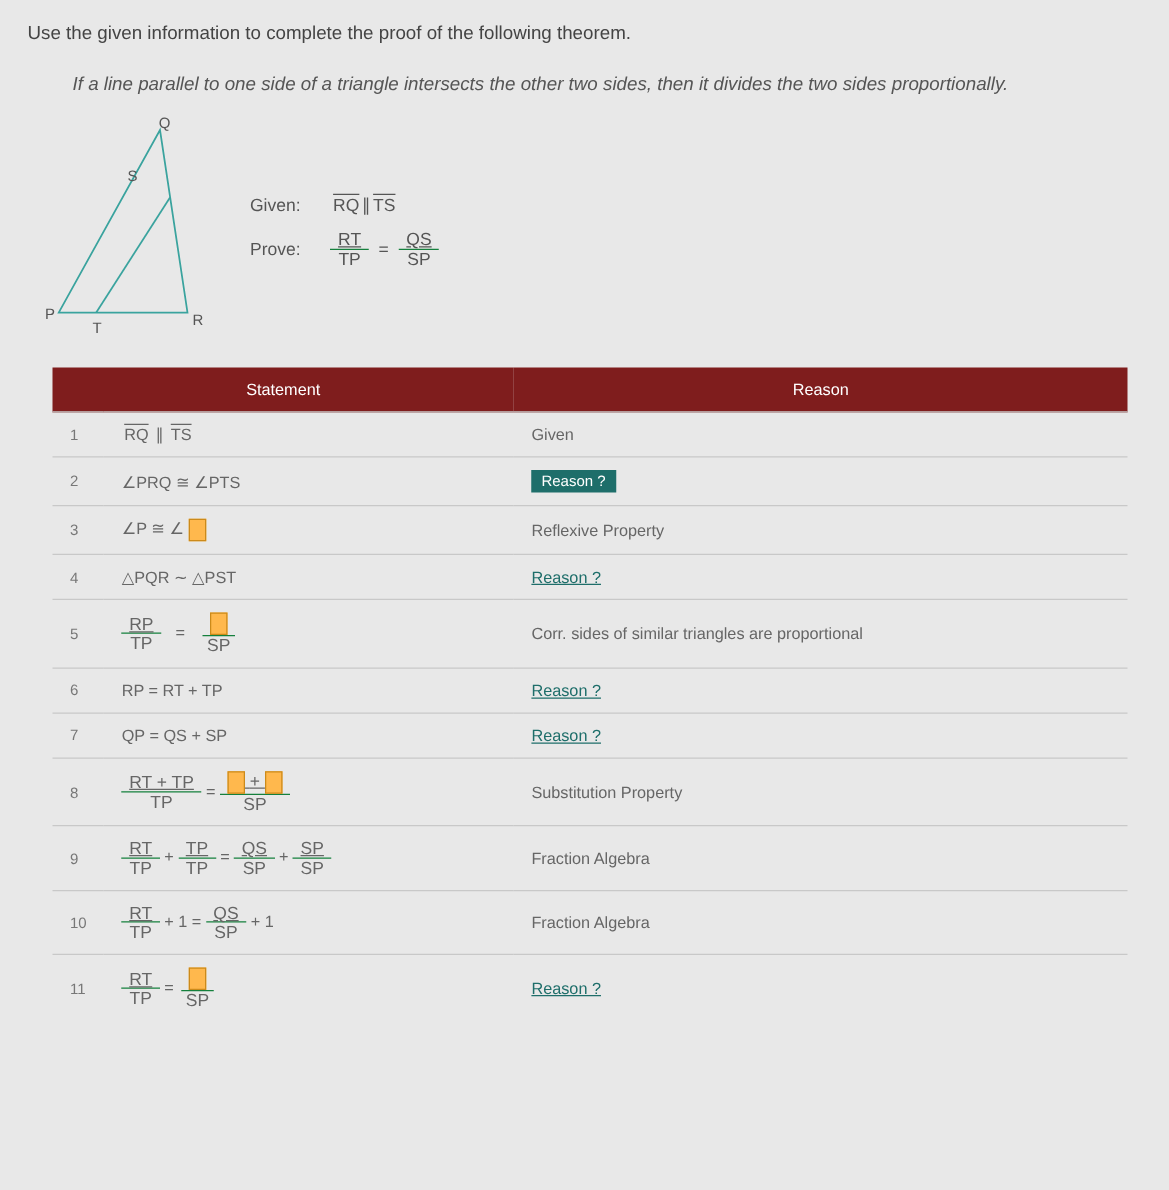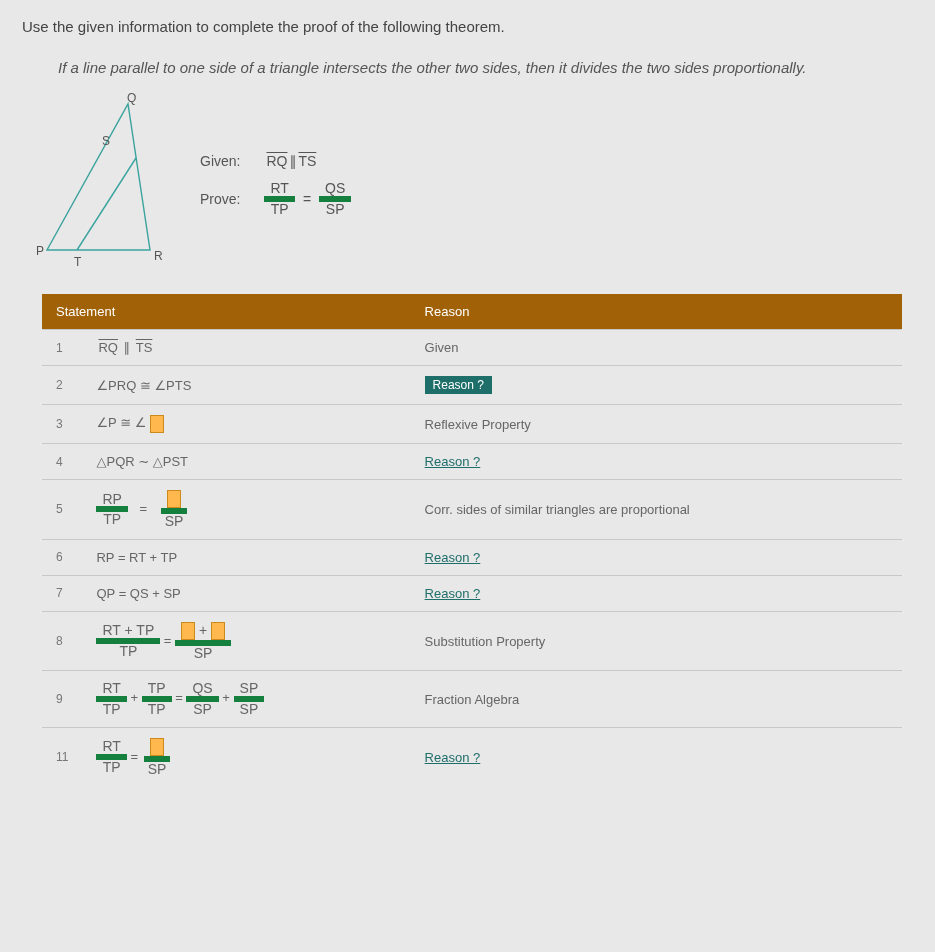--- a/index.html
+++ b/index.html
@@ -13,25 +13,25 @@
     overflow: hidden;
   }
   .instruction { font-size: 15px; color: #444; margin-bottom: 24px; }
   .theorem { font-size: 15px; font-style: italic; color: #555; margin-left: 36px; margin-bottom: 14px; }
   .diagram-row { display: flex; align-items: center; margin-left: 10px; }
   .given-prove { margin-left: 18px; color: #555; font-size: 14px; }
   .gp-row { display: flex; align-items: center; margin: 12px 0; }
   .gp-label { margin-right: 24px; }
   .overline { text-decoration: overline; padding: 0 2px; }
   .frac { display: inline-flex; flex-direction: column; align-items: center; vertical-align: middle; line-height: 1.05; font-size: 14px; }
-  .frac .num { border-bottom: 6px solid #15803d; padding: 0 6px; }
+  .frac .num { border-bottom: 1px solid #15803d; padding: 0 6px; text-decoration: underline; }
   .frac .den { padding: 0 6px; }
   .eq { margin: 0 8px; }
   table.proof { border-collapse: collapse; width: 860px; margin-left: 20px; margin-top: 14px; font-size: 13px; }
-  table.proof th { background: #a16207; color: #fff; text-align: left; padding: 10px 14px; font-weight: normal; font-size: 13px; }
+  table.proof th { background: #7f1d1d; color: #fff; text-align: center; padding: 10px 14px; font-weight: normal; font-size: 13px; }
   table.proof td { padding: 10px 14px; border-top: 1px solid #c8c8c8; color: #666; vertical-align: middle; }
   table.proof td.rownum { width: 28px; color: #777; font-size: 12px; }
   .reason-band { display: inline-block; background: #1e6e6a; color: #fff; padding: 2px 8px; font-size: 12px; }
   .reason-link { color: #1e6e6a; text-decoration: underline; font-size: 13px; cursor: pointer; }
   .yellow-slot { display:inline-block; width:14px; height:18px; background:#ffb84d; border:1px solid #cc8a1a; vertical-align:middle; }
   svg.triangle { flex: 0 0 auto; }
 </style>
 </head>
 <body>
 
@@ -177,20 +177,36 @@
           </span>
         <span> + </span>
         <span class="frac">
             <span class="num">SP</span>
             <span class="den">SP</span>
           </span>
       </td>
       <td>Fraction Algebra</td>
     </tr>
     <tr>
+      <td class="rownum">10</td>
+      <td>
+        <span class="frac">
+            <span class="num">RT</span>
+            <span class="den">TP</span>
+          </span>
+        <span> + 1 = </span>
+        <span class="frac">
+            <span class="num">QS</span>
+            <span class="den">SP</span>
+          </span>
+        <span> + 1</span>
+      </td>
+      <td>Fraction Algebra</td>
+    </tr>
+    <tr>
       <td class="rownum">11</td>
       <td>
         <span class="frac">
             <span class="num">RT</span>
             <span class="den">TP</span>
           </span>
         <span> = </span>
         <span class="frac">
           <span class="num"><span class="yellow-slot"></span></span>
           <span class="den">SP</span>

